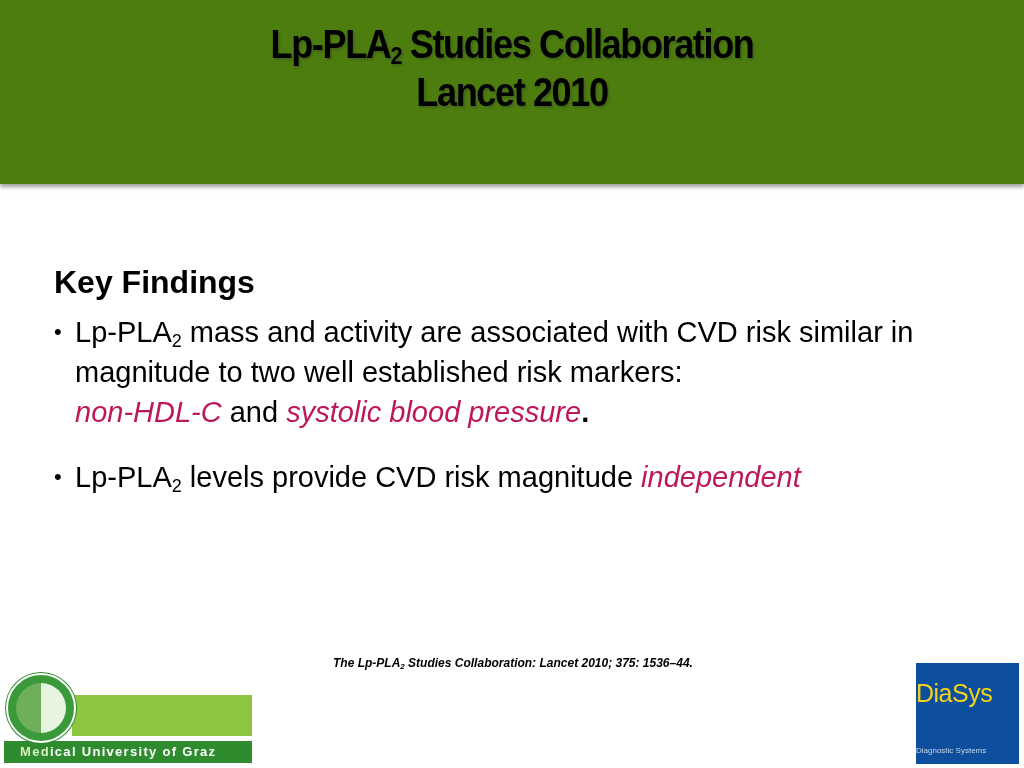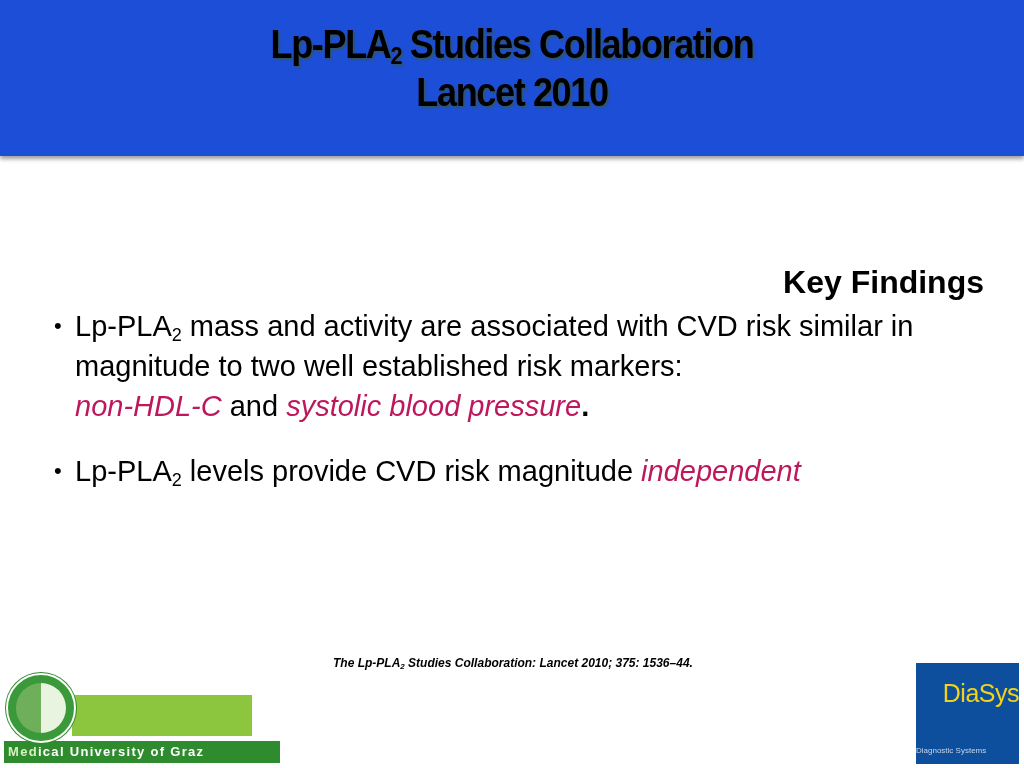--- a/index.html
+++ b/index.html
@@ -3,74 +3,74 @@
   <meta charset="utf-8">
   <style>
     html, body { margin: 0; padding: 0; }
     body {
       width: 1024px; height: 768px; overflow: hidden; position: relative;
       background: #ffffff;
       font-family: "Liberation Sans", sans-serif;
       color: #000;
     }
     .header {
-      position: absolute; left: 0; top: 0; width: 1024px; height: 156px;
-      background: #1d4ed8;
+      position: absolute; left: 0; top: 0; width: 1024px; height: 184px;
+      background: #4d7c0f;
       box-shadow: 0 3px 4px rgba(80,80,80,0.55);
     }
     .header-title {
       position: absolute; left: 0; top: 20px; width: 1024px; text-align: center;
       font-family: "Liberation Sans", sans-serif;
       font-weight: bold; font-size: 40px; line-height: 48px;
       letter-spacing: -1.5px; transform: scaleX(0.9);
       text-shadow: 2px 2px 2px rgba(60,90,30,0.6);
     }
     .header-title sub { font-size: 24px; vertical-align: -6px; line-height: 0; }
     .content { position: absolute; left: 54px; top: 262px; width: 930px; }
     .section-heading {
-      font-weight: bold; font-size: 32px; line-height: 40px; margin: 0 0 4px 0; text-align: right;
+      font-weight: bold; font-size: 32px; line-height: 40px; margin: 0 0 10px 0;
     }
     .bullet {
       position: relative; padding-left: 21px; font-size: 29px; line-height: 40px;
       margin-bottom: 25px;
     }
     .bullet-dot {
       position: absolute; left: 0; top: 0; font-size: 22px;
     }
     .bullet sub { font-size: 18px; vertical-align: -5px; line-height: 0; }
     .em-red { color: #be185d; font-weight: normal; font-style: italic; }
     .bold { font-weight: bold; }
     .citation {
       position: absolute; left: 333px; top: 656px; font-size: 12px;
       font-weight: bold; font-style: italic;
     }
     .citation sub { font-size: 8px; vertical-align: -2px; }
     
     .mug-logo { position: absolute; left: 0; top: 665px; width: 252px; height: 100px; }
     .mug-bar-light { position: absolute; left: 72px; top: 30px; width: 180px; height: 41px; background: #8cc63f; }
     .mug-bar-dark {
-      position: absolute; left: 4px; top: 76px; width: 276px; height: 22px; background: #2e8b2e;
+      position: absolute; left: 4px; top: 76px; width: 248px; height: 22px; background: #2e8b2e;
       color: #fff; font-size: 13px; font-weight: bold; letter-spacing: 1.3px; line-height: 22px;
-      padding-left: 4px; box-sizing: border-box;
+      padding-left: 16px; box-sizing: border-box;
     }
     .mug-bar-dark .pre { color: #d8f0c0; }
     .mug-seal {
       position: absolute; left: 6px; top: 8px; width: 66px; height: 66px; border-radius: 50%;
       background: #3a9a3a; border: 2px solid #fff; box-shadow: 0 0 0 1px #2e8b2e;
     }
     .mug-seal-inner {
       position: absolute; left: 8px; top: 8px; width: 50px; height: 50px; border-radius: 50%;
       background: linear-gradient(90deg, #6fae5a 0 50%, #e8f3e0 50% 100%);
     }
     
     .diasys-logo {
       position: absolute; left: 916px; top: 663px; width: 103px; height: 101px; background: #0d4f9c;
     }
     .diasys-name {
-      position: absolute; left: 0; top: 16px; width: 103px; text-align: right;
+      position: absolute; left: 0; top: 16px; width: 103px; text-align: left;
       color: #f2d21b; font-size: 25px; letter-spacing: -0.5px;
     }
     .diasys-sub {
       position: absolute; left: 0; top: 83px; width: 103px; text-align: left;
       color: #c9d4e6; font-size: 8px;
     }
   </style>
 </head>
 <body>
 

